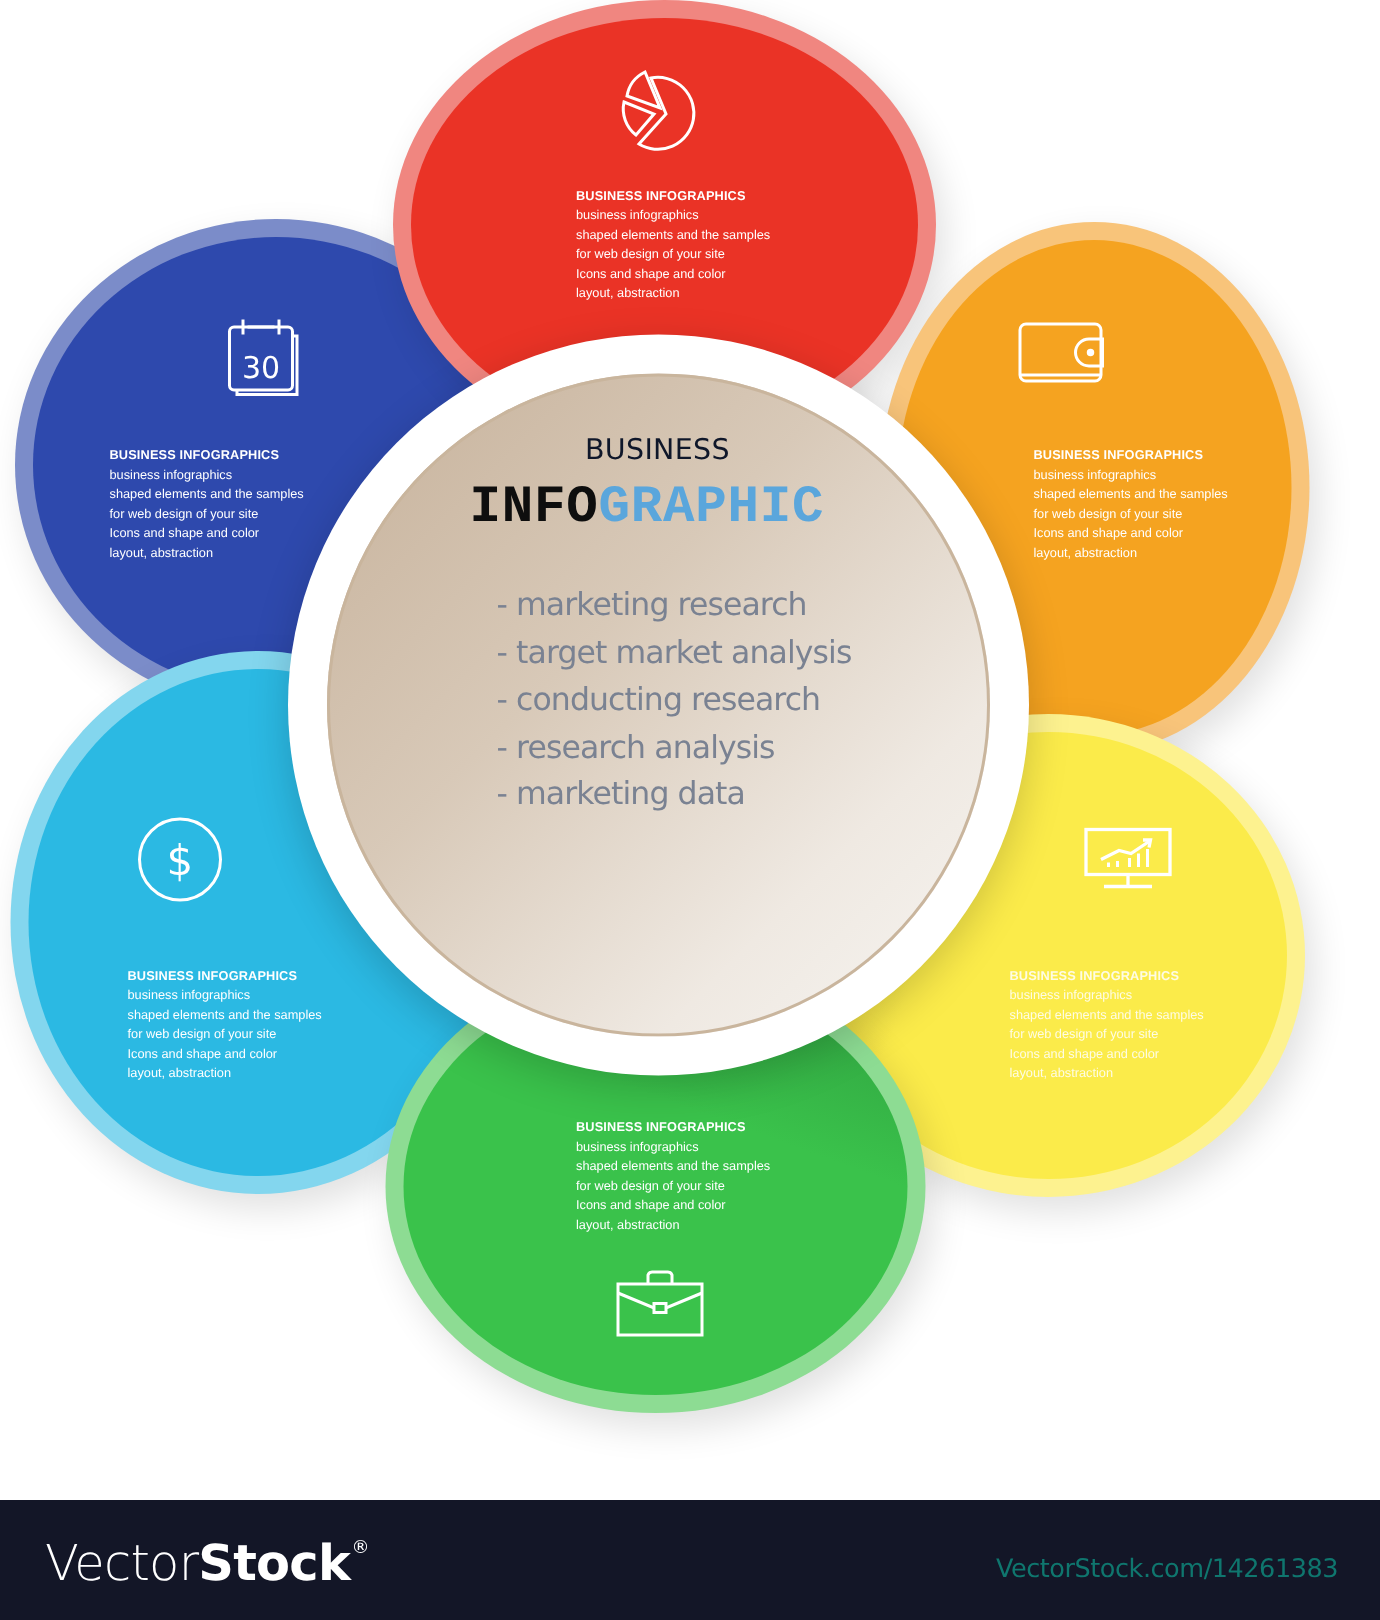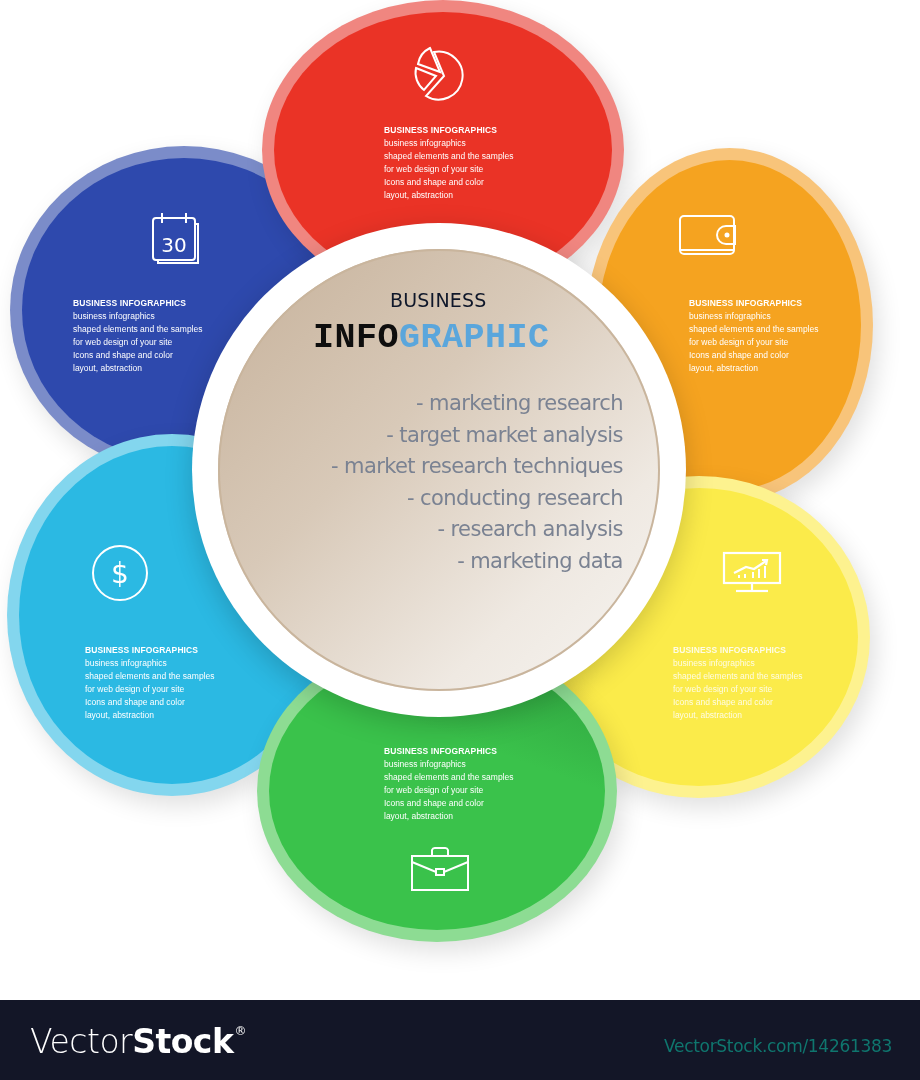--- a/index.html
+++ b/index.html
@@ -13,21 +13,21 @@
   .icon { position: absolute; }
   .center-ring { position: absolute; left: 192px; top: 223px; width: 494px; height: 494px; border-radius: 50%; background: #ffffff; box-shadow: 0 8px 28px rgba(0,0,0,0.18); }
   .center-disc { position: absolute; left: 218px; top: 249px; width: 442px; height: 442px; border-radius: 50%;
      background: linear-gradient(135deg, #c6b19a 0%, #d8c9b8 40%, #efe9e2 75%, #f7f5f2 100%);
      box-shadow: inset 0 0 0 2px #c9b59d; }
   .c-business { position: absolute; left: 390px; top: 289px; font-size: 19px; color: #0f172a; font-family: "DejaVu Sans", sans-serif; letter-spacing: 0.2px; }
   .c-info { position: absolute; left: 313px; top: 318px; font-size: 35px; font-weight: bold; font-family: Liberation Mono, monospace; letter-spacing: 0.5px; }
   .c-info .k { color: #0e0e0e; }
   .c-info .b { color: #5aa6dc; }
   .c-list { position: absolute; left: 331px; top: 388px; margin: 0; padding: 0; list-style: none; }
-  .c-list li { font-size: 21px; line-height: 31.6px; color: #7a8292; font-family: "DejaVu Sans", sans-serif; letter-spacing: -0.6px; text-align: right; }
+  .c-list li { font-size: 21px; line-height: 31.6px; color: #7a8292; font-family: "DejaVu Sans", sans-serif; letter-spacing: -0.6px; }
   .footer { position: absolute; left: 0; top: 1000px; width: 920px; height: 80px; background: #131627; }
   .logo { position: absolute; left: 30px; top: 1022px; font-size: 33px; color: #ffffff; letter-spacing: -0.5px; font-family: "DejaVu Sans", sans-serif; }
   .logo .l1 { font-weight: 200; text-align: right; }
   .logo .l2 { font-weight: bold; }
   .logo sup { font-size: 12px; vertical-align: top; position: relative; top: 2px; margin-left: 1px; }
   .footer-id { position: absolute; right: 28px; top: 1036px; font-size: 17px; color: #0f766e; font-family: "DejaVu Sans", sans-serif; letter-spacing: -0.3px; text-align: right; }
 </style>
 </head>
 <body>
 
@@ -166,21 +166,20 @@
 
   <div class="center-ring"></div>
   <div class="center-disc"></div>
   <div class="c-business">BUSINESS</div>
   <div class="c-info">
     <span class="k">INFO</span><span class="b">GRAPHIC</span>
   </div>
   <ul class="c-list">
     <li>- marketing research</li>
     <li>- target market analysis</li>
-    <li>- market research techniques</li>
     <li>- conducting research</li>
     <li>- research analysis</li>
     <li>- marketing data</li>
   </ul>
 </div>
 
 <div class="footer"></div>
 <div class="logo">
   <span class="l1">Vector</span><span class="l2">Stock</span><sup>®</sup>
 </div>

